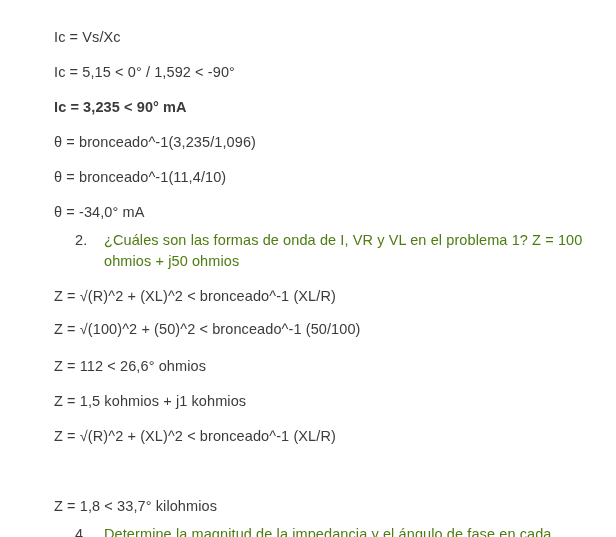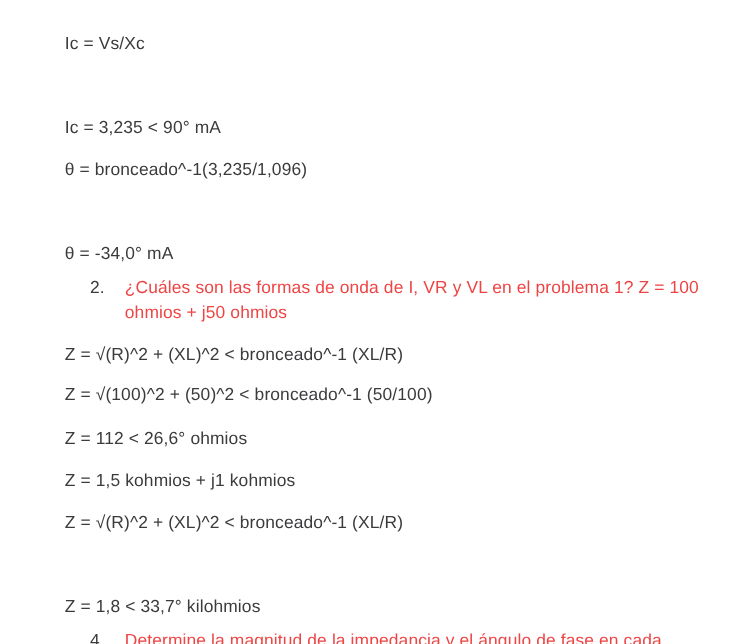--- a/index.html
+++ b/index.html
@@ -46,30 +46,32 @@
   }
   .listitem .marker {
     width: 29px;
     flex: 0 0 29px;
     margin-left: 21px;
     text-align: left;
     color: #3b3b3e;
   }
   .listitem .itemtext {
     flex: 1 1 auto;
-    color: #ef4444;
+    color: #4d7c0f;
   }
 </style>
 </head>
 <body style="background: rgb(255, 255, 255);">
 
 <div id="doc">
     <div class="para" style="top: 7px;">Ic = Vs/Xc</div>
-    <div class="para" style="top: 77px;">Ic = 3,235 &lt; 90° mA</div>
+    <div class="para" style="top: 42px;">Ic = 5,15 &lt; 0° / 1,592 &lt; -90°</div>
+    <div class="para" style="top: 77px; font-weight: bold;">Ic = 3,235 &lt; 90° mA</div>
     <div class="para" style="top: 112px;">θ = bronceado^-1(3,235/1,096)</div>
+    <div class="para" style="top: 147px;">θ = bronceado^-1(11,4/10)</div>
     <div class="para" style="top: 182px;">θ = -34,0° mA</div>
     <div class="listitem" style="top: 210px;">
       <span class="marker">2.</span>
       <span class="itemtext">¿Cuáles son las formas de onda de I, VR y VL en el problema 1? Z = 100 ohmios + j50 ohmios</span>
     </div>
     <div class="para" style="top: 266px;">Z = √(R)^2 + (XL)^2 &lt; bronceado^-1 (XL/R)</div>
     <div class="para" style="top: 299px;">Z = √(100)^2 + (50)^2 &lt; bronceado^-1 (50/100)</div>
     <div class="para" style="top: 336px;">Z = 112 &lt; 26,6° ohmios</div>
     <div class="para" style="top: 371px;">Z = 1,5 kohmios + j1 kohmios</div>
     <div class="para" style="top: 406px;">Z = √(R)^2 + (XL)^2 &lt; bronceado^-1 (XL/R)</div>

